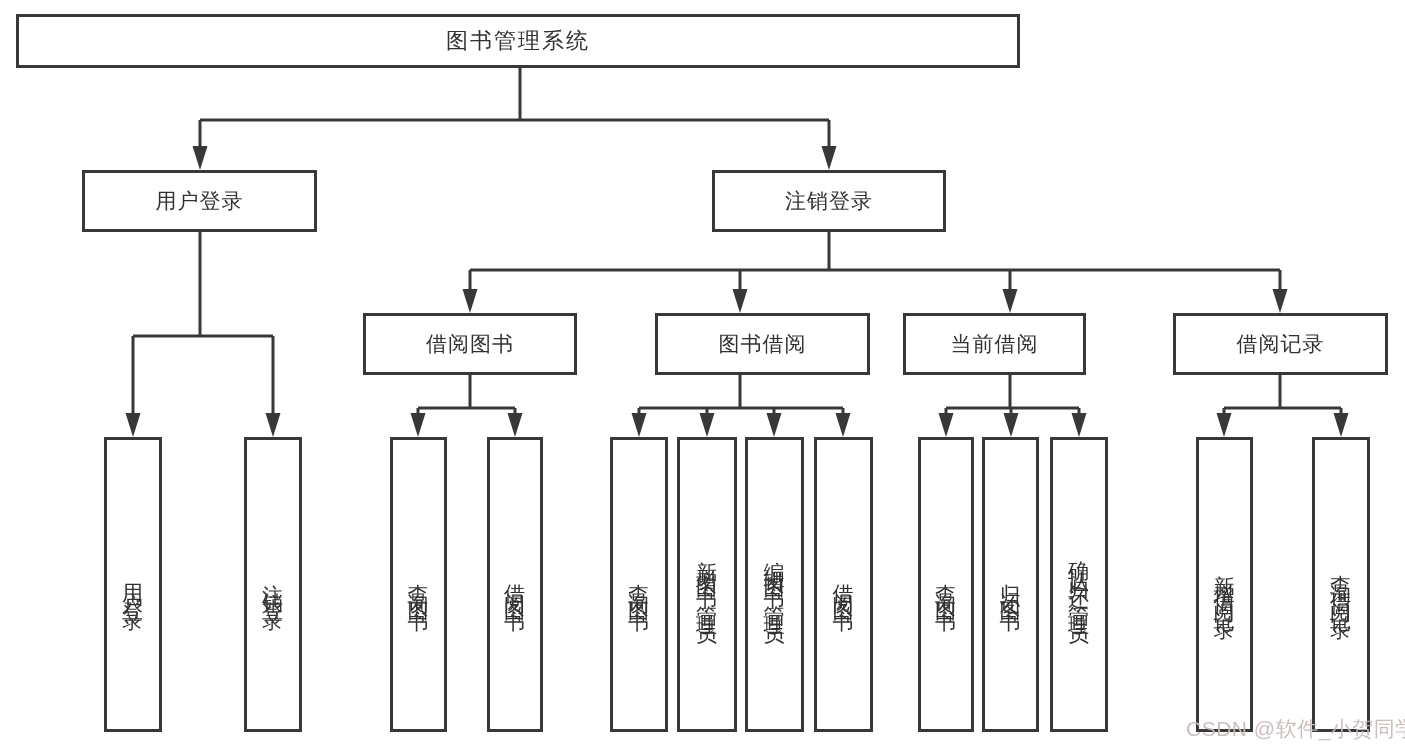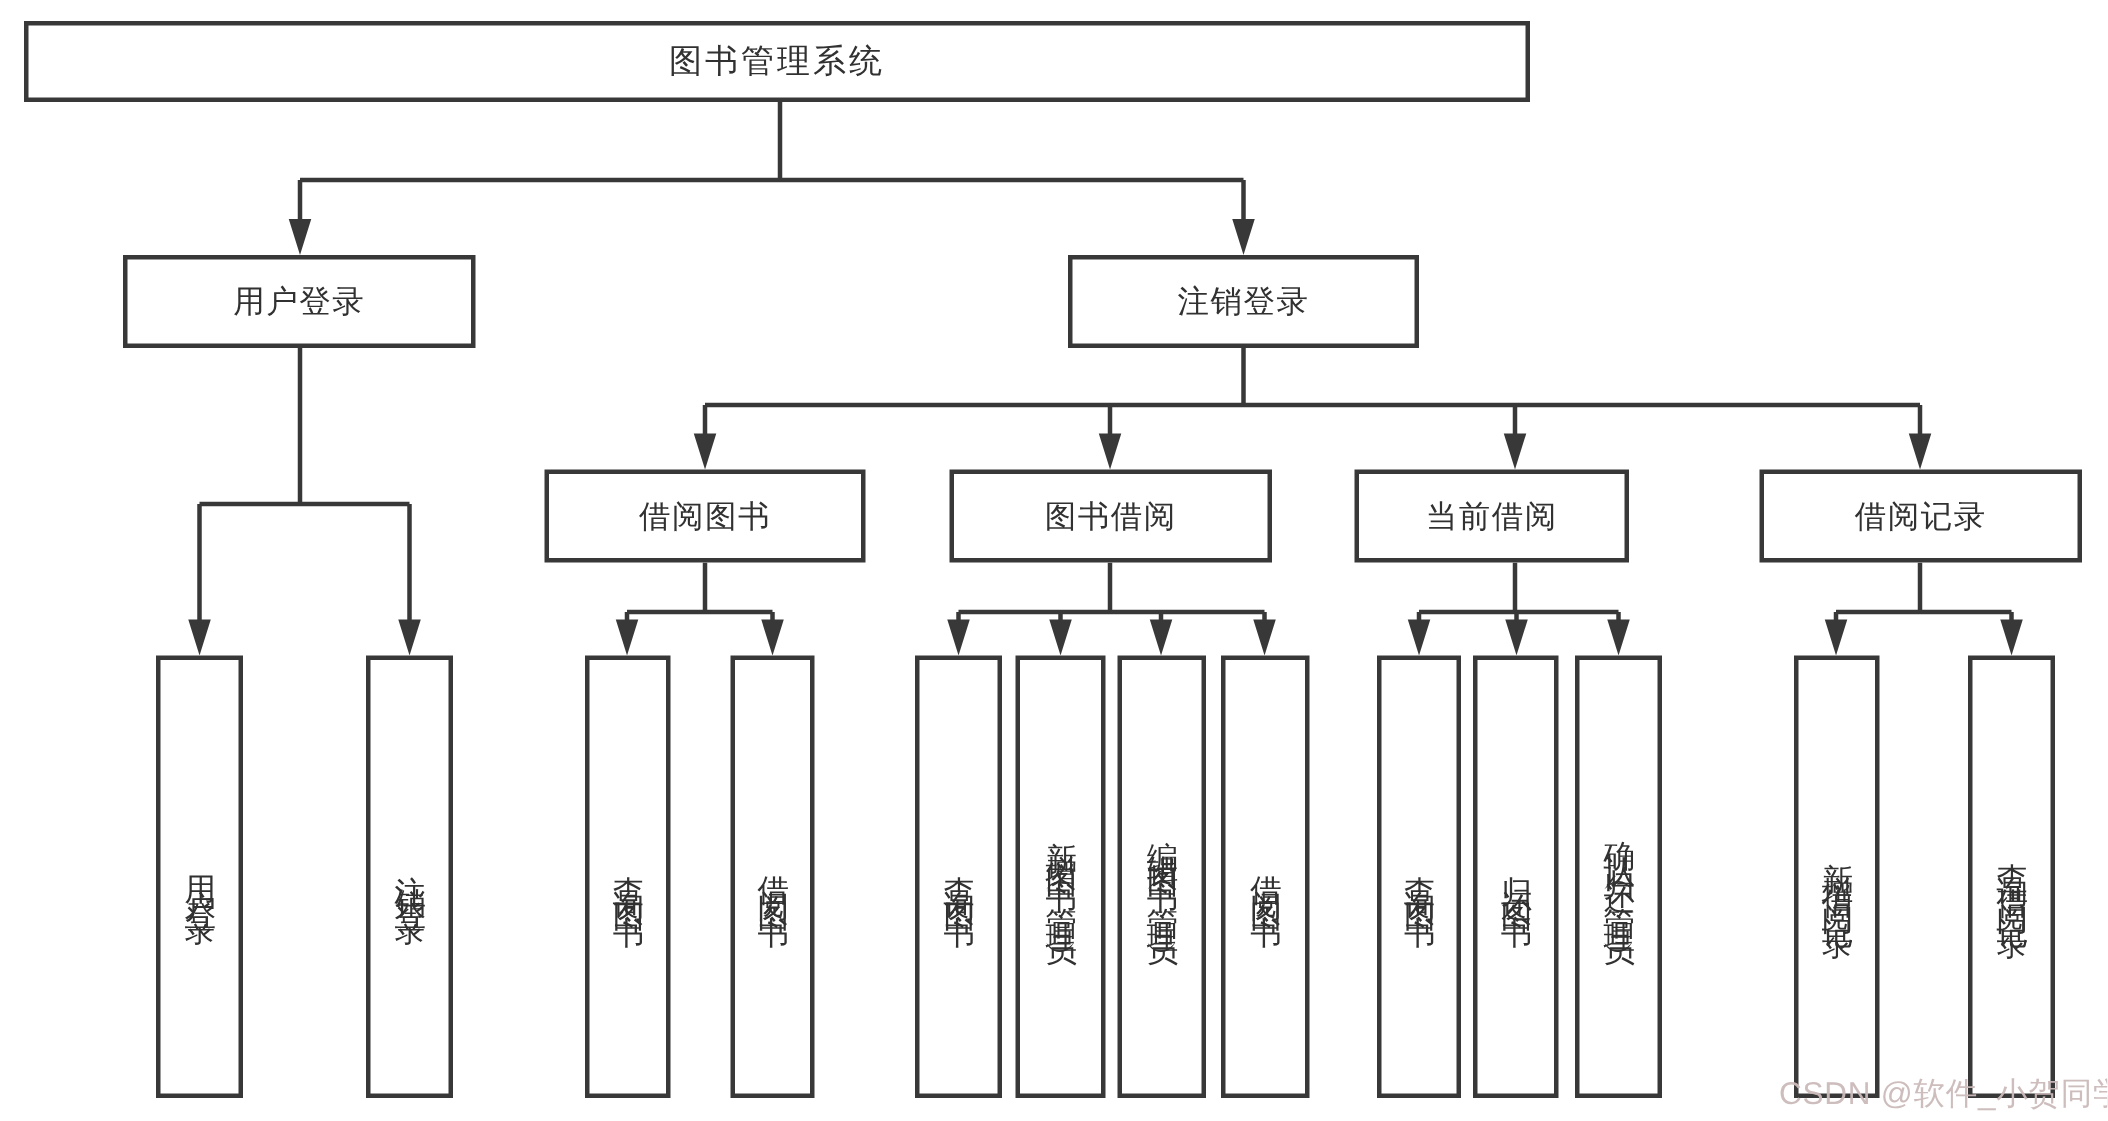--- a/index.html
+++ b/index.html
@@ -100,21 +100,21 @@
   <div class="node h-node" style="left:82px; top:170px; width:235px; height:62px;">
     <span>用户登录</span>
   </div>
   <div class="node h-node" style="left:712px; top:170px; width:234px; height:62px;">
     <span>注销登录</span>
   </div>
 
   <div class="node h-node" style="left:363px; top:313px; width:214px; height:62px;">
     <span>借阅图书</span>
   </div>
-  <div class="node h-node" style="left:633px; top:313px; width:215px; height:62px;">
+  <div class="node h-node" style="left:655px; top:313px; width:215px; height:62px;">
     <span>图书借阅</span>
   </div>
   <div class="node h-node" style="left:903px; top:313px; width:183px; height:62px;">
     <span>当前借阅</span>
   </div>
   <div class="node h-node" style="left:1173px; top:313px; width:215px; height:62px;">
     <span>借阅记录</span>
   </div>
 
   <div class="node v-node" style="left:104px; top:437px; width:58px; height:295px;">

